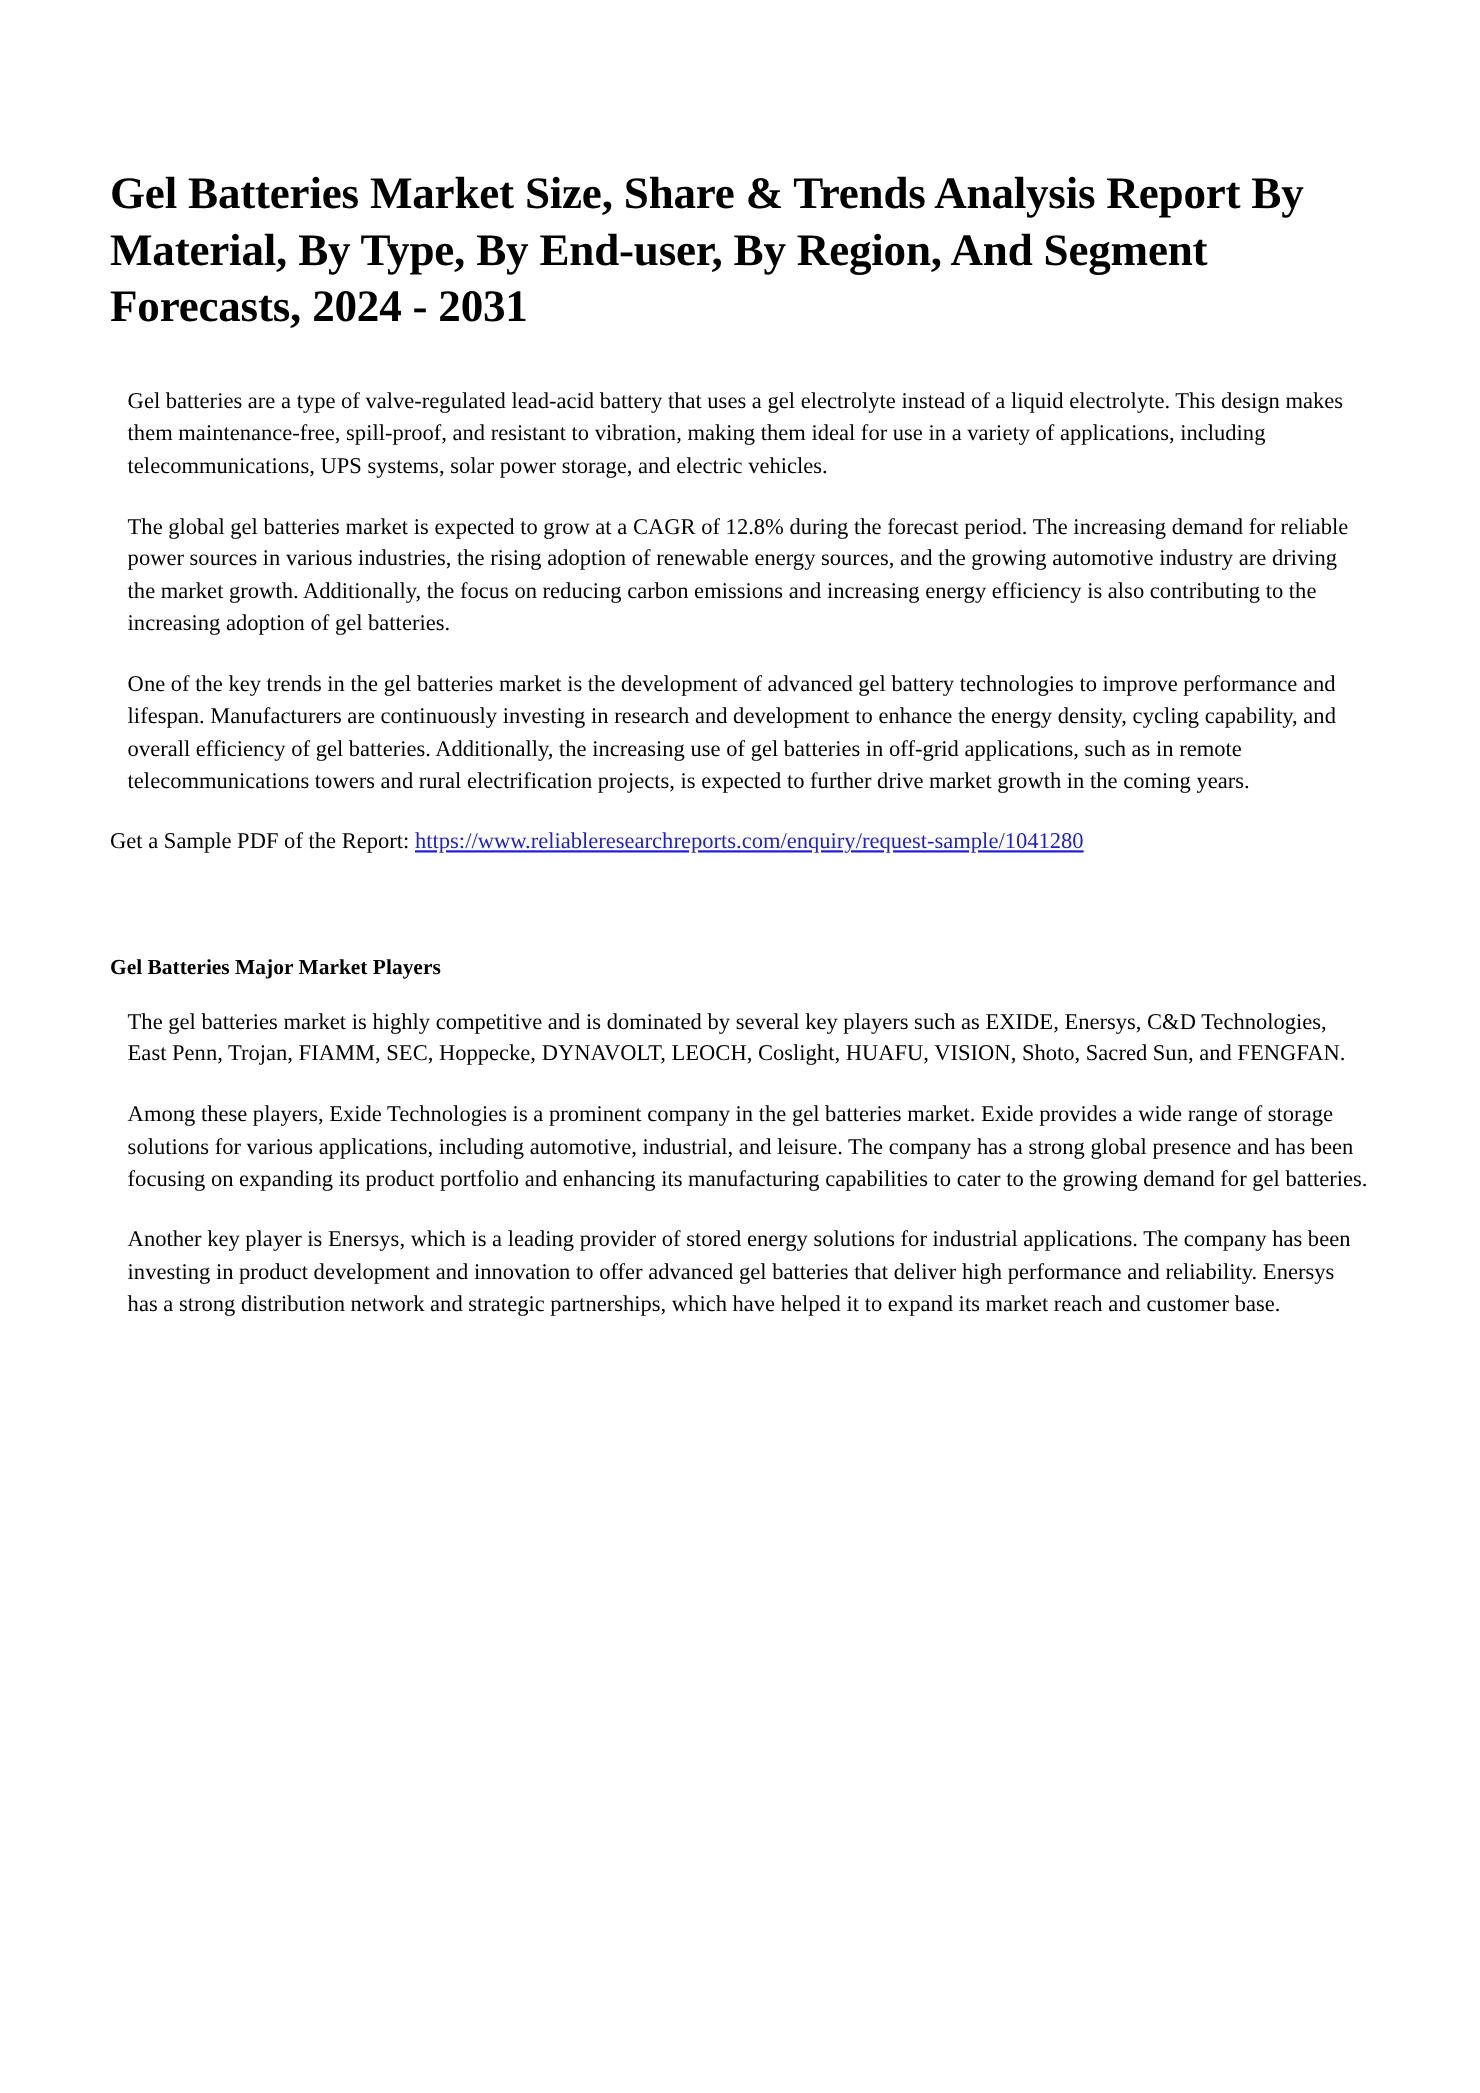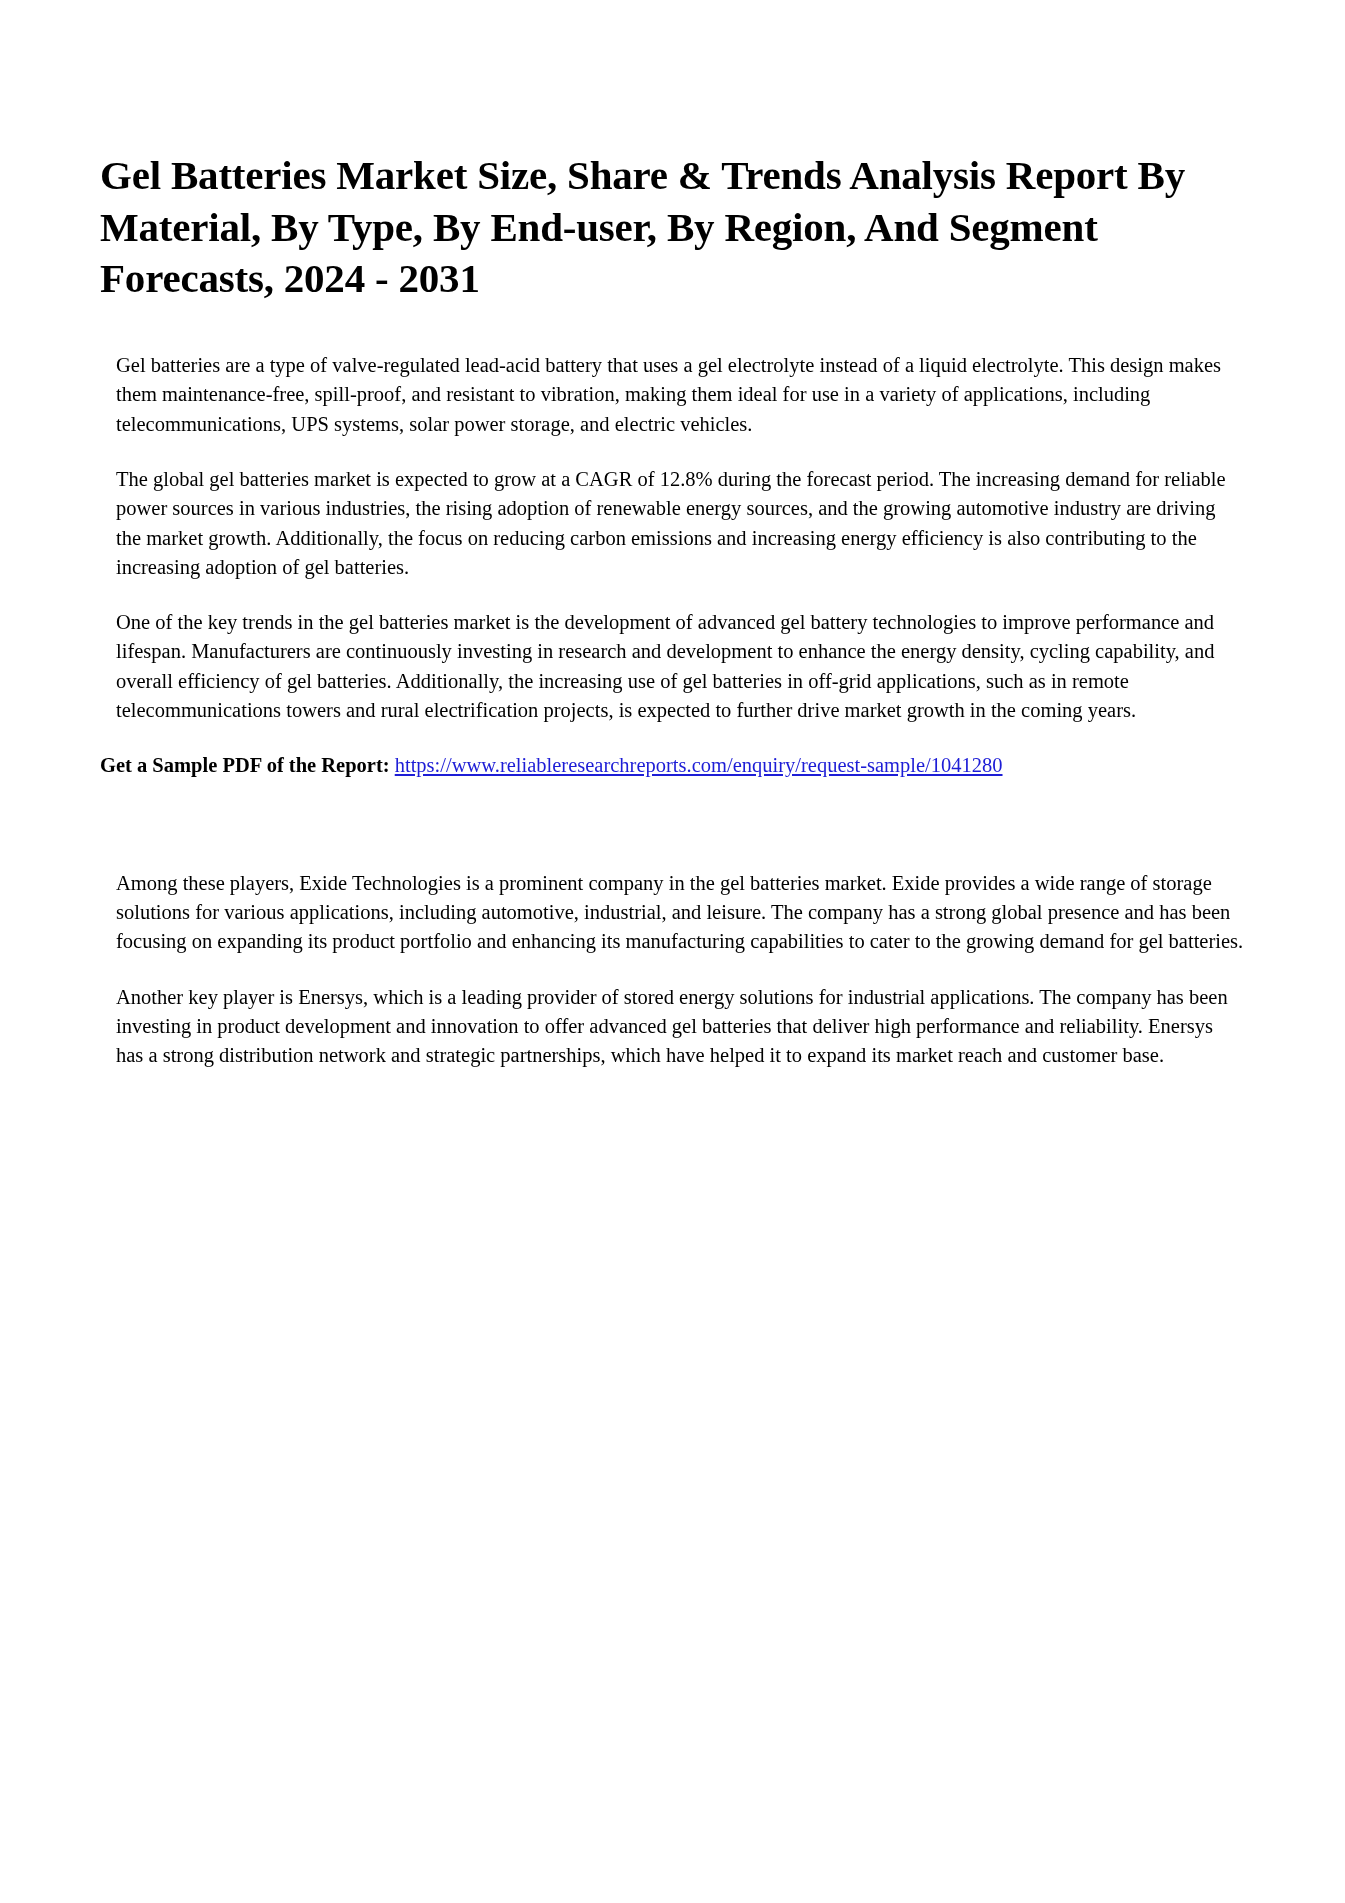--- a/index.html
+++ b/index.html
@@ -38,21 +38,21 @@
     line-height: 1.43;
     margin: 0 0 26px 16px;
     text-align: left;
   }
   .sample-line {
     font-size: 20.5px;
     line-height: 1.43;
     margin: 0 0 26px 0;
   }
   .sample-label {
-    font-weight: bold;
+    font-weight: normal;
   }
   .sample-link {
     color: #1d1dd6;
     text-decoration: underline;
     word-break: break-all;
     margin-top: 46px;
   }
   .gap-block {
     height: 62px;
   }
@@ -71,17 +71,19 @@
 
 
   <p class="body-text">Gel batteries are a type of valve-regulated lead-acid battery that uses a gel electrolyte instead of a liquid electrolyte. This design makes them maintenance-free, spill-proof, and resistant to vibration, making them ideal for use in a variety of applications, including telecommunications, UPS systems, solar power storage, and electric vehicles.</p>
   <p class="body-text">The global gel batteries market is expected to grow at a CAGR of 12.8% during the forecast period. The increasing demand for reliable power sources in various industries, the rising adoption of renewable energy sources, and the growing automotive industry are driving the market growth. Additionally, the focus on reducing carbon emissions and increasing energy efficiency is also contributing to the increasing adoption of gel batteries.</p>
   <p class="body-text">One of the key trends in the gel batteries market is the development of advanced gel battery technologies to improve performance and lifespan. Manufacturers are continuously investing in research and development to enhance the energy density, cycling capability, and overall efficiency of gel batteries. Additionally, the increasing use of gel batteries in off-grid applications, such as in remote telecommunications towers and rural electrification projects, is expected to further drive market growth in the coming years.</p>
 
   <p class="sample-line"><span class="sample-label">Get a Sample PDF of the Report:</span> <a class="sample-link" href="#">https://www.reliableresearchreports.com/enquiry/request-sample/1041280</a></p>
 
   <div class="gap-block"></div>
 
+  <h2 class="players-heading">Gel Batteries Major Market Players</h2>
 
+  <p class="body-text">The gel batteries market is highly competitive and is dominated by several key players such as EXIDE, Enersys, C&amp;D Technologies, East Penn, Trojan, FIAMM, SEC, Hoppecke, DYNAVOLT, LEOCH, Coslight, HUAFU, VISION, Shoto, Sacred Sun, and FENGFAN.</p>
   <p class="body-text">Among these players, Exide Technologies is a prominent company in the gel batteries market. Exide provides a wide range of storage solutions for various applications, including automotive, industrial, and leisure. The company has a strong global presence and has been focusing on expanding its product portfolio and enhancing its manufacturing capabilities to cater to the growing demand for gel batteries.</p>
   <p class="body-text">Another key player is Enersys, which is a leading provider of stored energy solutions for industrial applications. The company has been investing in product development and innovation to offer advanced gel batteries that deliver high performance and reliability. Enersys has a strong distribution network and strategic partnerships, which have helped it to expand its market reach and customer base.</p>
 
 </div>
 
 </body></html>

